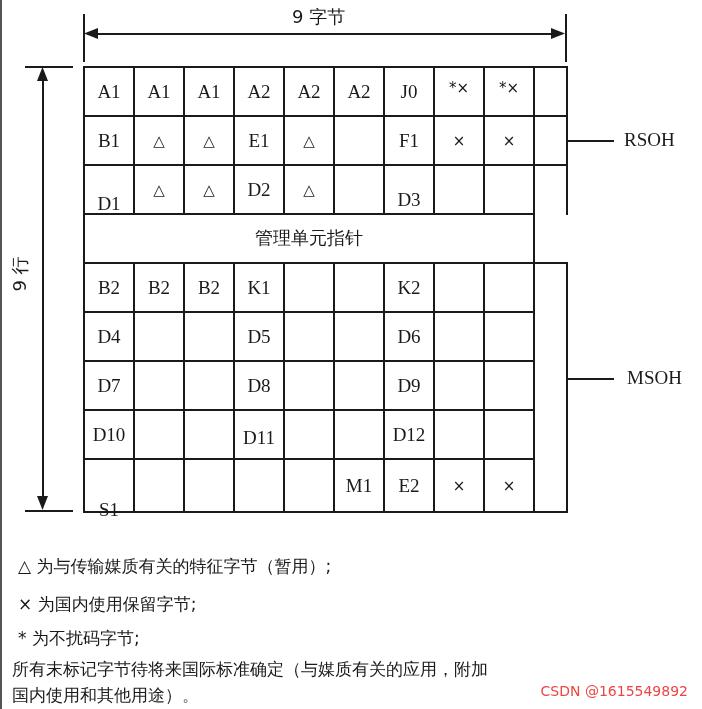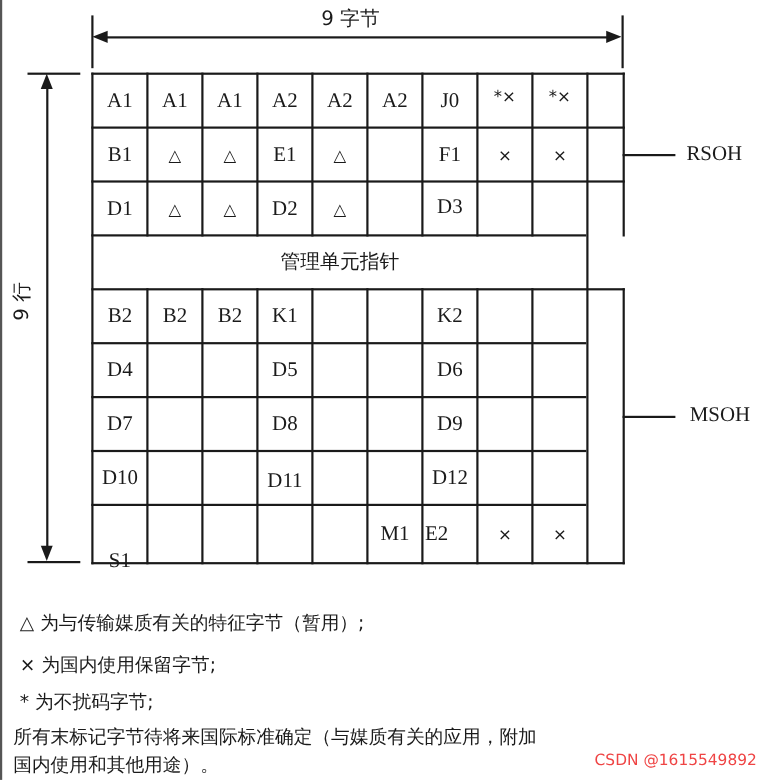--- a/index.html
+++ b/index.html
@@ -86,27 +86,27 @@
     <div class="cell sym" style="left: 484px; top: 67px; width: 50px; height: 49px; align-items: flex-start; padding-top: 12px;">*×</div>
     <div class="cell" style="left: 84px; top: 116px; width: 50px; height: 49px;">B1</div>
     <div class="cell sym" style="left: 134px; top: 116px; width: 50px; height: 49px;">△</div>
     <div class="cell sym" style="left: 184px; top: 116px; width: 50px; height: 49px;">△</div>
     <div class="cell" style="left: 234px; top: 116px; width: 50px; height: 49px;">E1</div>
     <div class="cell sym" style="left: 284px; top: 116px; width: 50px; height: 49px;">△</div>
     <div class="cell" style="left: 334px; top: 116px; width: 50px; height: 49px;"></div>
     <div class="cell" style="left: 384px; top: 116px; width: 50px; height: 49px;">F1</div>
     <div class="cell sym" style="left: 434px; top: 116px; width: 50px; height: 49px;">×</div>
     <div class="cell sym" style="left: 484px; top: 116px; width: 50px; height: 49px;">×</div>
-    <div class="cell" style="left: 84px; top: 165px; width: 50px; height: 49px; border-radius: 18px;">D1</div>
+    <div class="cell" style="left: 84px; top: 179px; width: 50px; height: 49px; border-radius: 18px;">D1</div>
     <div class="cell sym" style="left: 134px; top: 165px; width: 50px; height: 49px;">△</div>
     <div class="cell sym" style="left: 184px; top: 165px; width: 50px; height: 49px;">△</div>
     <div class="cell" style="left: 234px; top: 165px; width: 50px; height: 49px;">D2</div>
     <div class="cell sym" style="left: 284px; top: 165px; width: 50px; height: 49px;">△</div>
     <div class="cell" style="left: 334px; top: 165px; width: 50px; height: 49px;"></div>
-    <div class="cell" style="left: 384px; top: 164px; width: 50px; height: 49px;">D3</div>
+    <div class="cell" style="left: 384px; top: 175px; width: 50px; height: 49px;">D3</div>
     <div class="cell" style="left: 434px; top: 165px; width: 50px; height: 49px;"></div>
     <div class="cell" style="left: 484px; top: 165px; width: 50px; height: 49px;"></div>
     <div class="cell" style="left: 84px; top: 263px; width: 50px; height: 49px;">B2</div>
     <div class="cell" style="left: 134px; top: 263px; width: 50px; height: 49px;">B2</div>
     <div class="cell" style="left: 184px; top: 263px; width: 50px; height: 49px;">B2</div>
     <div class="cell" style="left: 234px; top: 263px; width: 50px; height: 49px;">K1</div>
     <div class="cell" style="left: 284px; top: 263px; width: 50px; height: 49px;"></div>
     <div class="cell" style="left: 334px; top: 263px; width: 50px; height: 49px;"></div>
     <div class="cell" style="left: 384px; top: 263px; width: 50px; height: 49px;">K2</div>
     <div class="cell" style="left: 434px; top: 263px; width: 50px; height: 49px;"></div>
@@ -137,21 +137,21 @@
     <div class="cell" style="left: 334px; top: 410px; width: 50px; height: 49px;"></div>
     <div class="cell" style="left: 384px; top: 410px; width: 50px; height: 49px;">D12</div>
     <div class="cell" style="left: 434px; top: 410px; width: 50px; height: 49px;"></div>
     <div class="cell" style="left: 484px; top: 410px; width: 50px; height: 49px;"></div>
     <div class="cell" style="left: 84px; top: 459px; width: 50px; height: 53px; margin-top: 24px;">S1</div>
     <div class="cell" style="left: 134px; top: 459px; width: 50px; height: 53px;"></div>
     <div class="cell" style="left: 184px; top: 459px; width: 50px; height: 53px;"></div>
     <div class="cell" style="left: 234px; top: 459px; width: 50px; height: 53px;"></div>
     <div class="cell" style="left: 284px; top: 459px; width: 50px; height: 53px;"></div>
     <div class="cell" style="left: 334px; top: 459px; width: 50px; height: 53px;">M1</div>
-    <div class="cell" style="left: 372px; top: 459px; width: 50px; height: 53px;">E2</div>
+    <div class="cell" style="left: 384px; top: 459px; width: 50px; height: 53px;">E2</div>
     <div class="cell sym" style="left: 434px; top: 459px; width: 50px; height: 53px;">×</div>
     <div class="cell sym" style="left: 484px; top: 459px; width: 50px; height: 53px;">×</div>
   </div>
 
 <div class="abs" style="left:85px;top:215px;width:448px;height:46px;display:flex;align-items:center;justify-content:center;font-family:'DejaVu Sans',sans-serif;font-size:18px;">管理单元指针</div>
 
 <div class="line" style="left:566px;top:140px;width:48px;height:1.5px;"></div>
 <div class="label" style="left:624px;top:129px;">RSOH</div>
 <div class="line" style="left:566px;top:378px;width:48px;height:1.5px;"></div>
 <div class="label" style="left:627px;top:367px;">MSOH</div>

